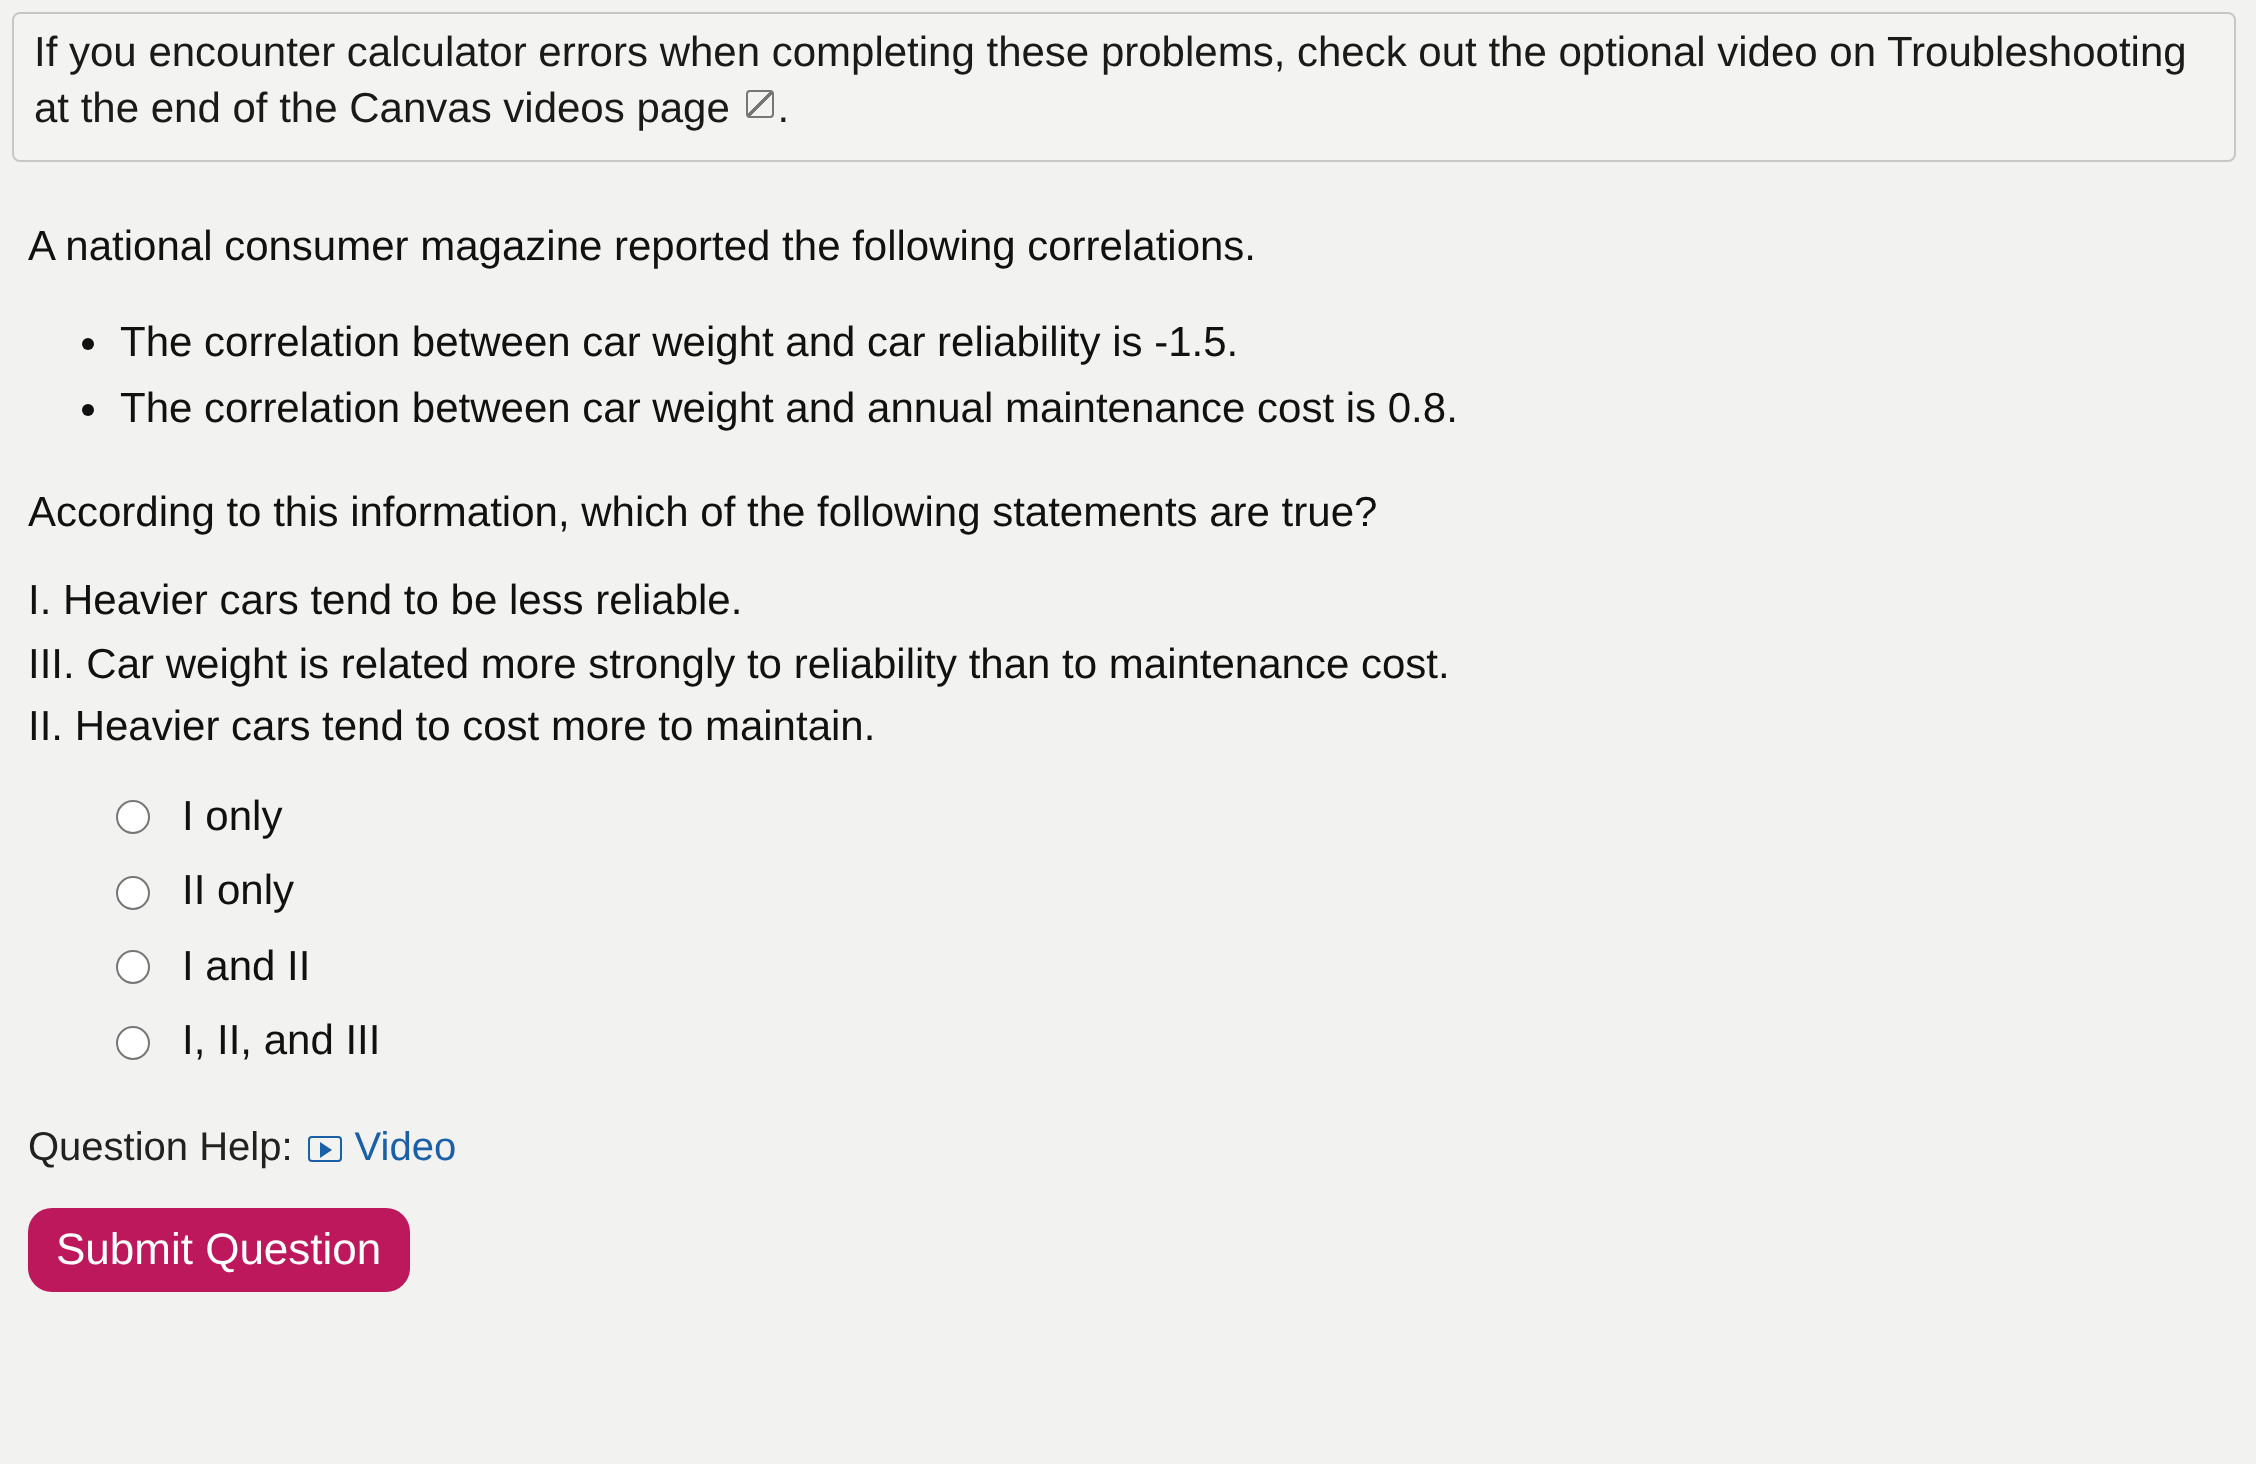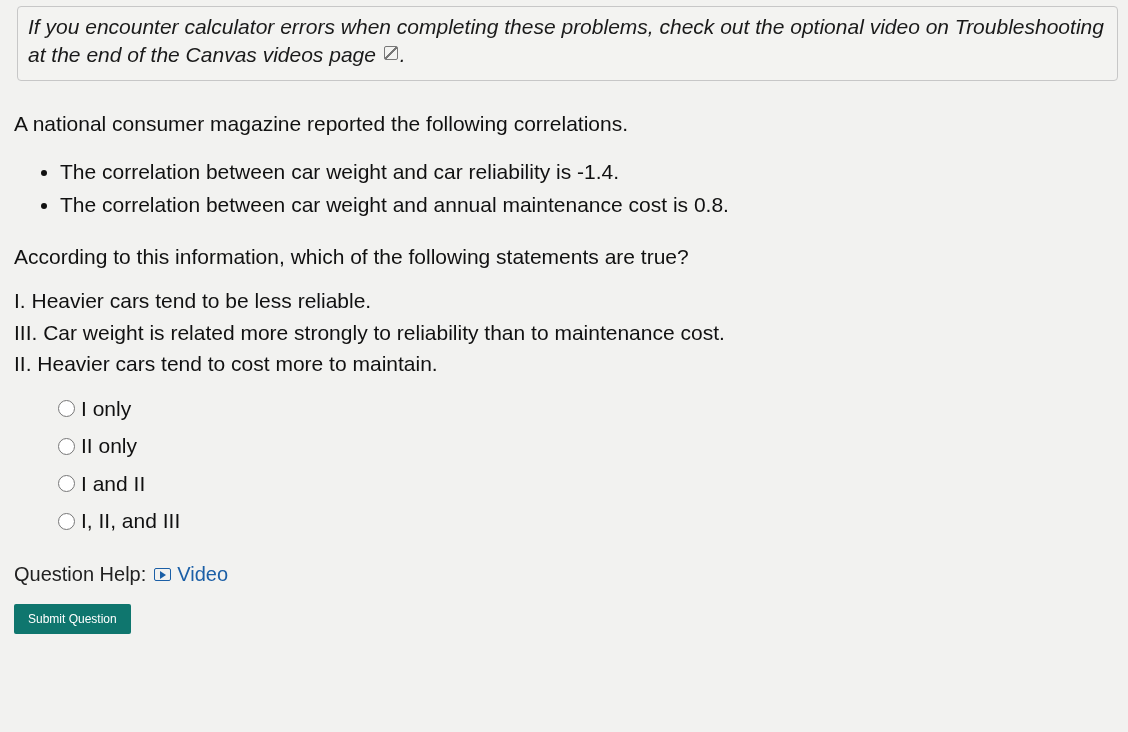--- a/index.html
+++ b/index.html
@@ -12,26 +12,25 @@
     font-family: "Helvetica Neue", Arial, sans-serif;
     color: #222;
     overflow: hidden;
   }
   .page {
     width: 1128px;
     height: 732px;
     position: relative;
   }
   .notice-box {
-    margin: 6px 10px 0 17px;
+    margin: 6px 10px 0 6px;
     border: 1px solid #c7c7c7;
     border-radius: 4px;
     padding: 6px 8px 10px 10px;
     background: #f3f3f1;
-    font-style: italic;
   }
   .notice-text {
     font-size: 21px;
     color: #1a1a1a;
     line-height: 1.35;
   }
   .ext-icon {
     display: inline-block;
     width: 14px;
     height: 14px;
@@ -58,21 +57,21 @@
   .q-prompt { margin-bottom: 14px; }
   .statements { margin-bottom: 14px; }
   .statements div { margin: 1px 0; }
   .options {
     margin-left: 44px;
     margin-top: 6px;
   }
   .option-row {
     display: flex;
     align-items: center;
-    gap: 6px;
+    gap: 16px;
     margin: 7px 0;
   }
   .option-row input[type="radio"] {
     width: 17px;
     height: 17px;
     margin: 0;
     accent-color: #555;
   }
   .option-row label {
     font-size: 21px;
@@ -106,46 +105,46 @@
     position: absolute;
     left: 5px; top: 2px;
     width: 0; height: 0;
     border-left: 6px solid #1b5fa6;
     border-top: 4px solid transparent;
     border-bottom: 4px solid transparent;
   }
   .submit-btn {
     display: inline-block;
     margin: 18px 0 0 14px;
-    background: #0f766e;
+    background: #be185d;
     color: #fff;
     border: none;
     padding: 8px 14px;
-    font-size: 12px;
+    font-size: 22px;
     cursor: pointer;
-    border-radius: 2px;
+    border-radius: 12px;
   }
 </style>
 </head>
 <body>
 
 <div class="page">
 
   <div class="notice-box">
     <span class="notice-text">
       <span>If you encounter calculator errors when completing these problems, check out the optional video on Troubleshooting at the end of the Canvas videos page</span>
       <span class="ext-icon"></span><span>.</span>
     </span>
   </div>
 
   <div class="question-area">
     <div class="q-intro">A national consumer magazine reported the following correlations.</div>
 
     <ul class="bullets">
-      <li>The correlation between car weight and car reliability is -1.4.</li>
+      <li>The correlation between car weight and car reliability is -1.5.</li>
       <li>The correlation between car weight and annual maintenance cost is 0.8.</li>
     </ul>
 
     <div class="q-prompt">According to this information, which of the following statements are true?</div>
 
     <div class="statements">
       <div>I. Heavier cars tend to be less reliable.</div>
       <div>III. Car weight is related more strongly to reliability than to maintenance cost.</div>
       <div>II. Heavier cars tend to cost more to maintain.</div>
     </div>

